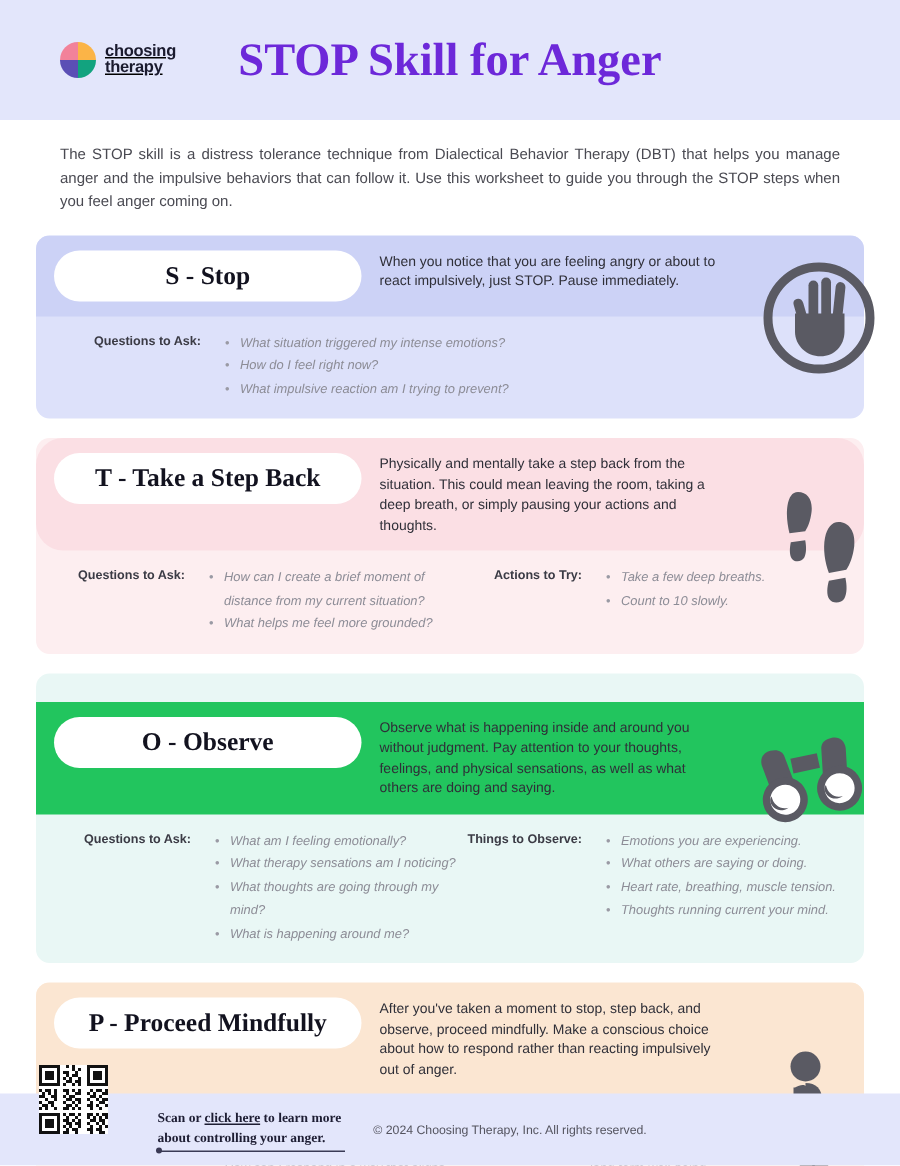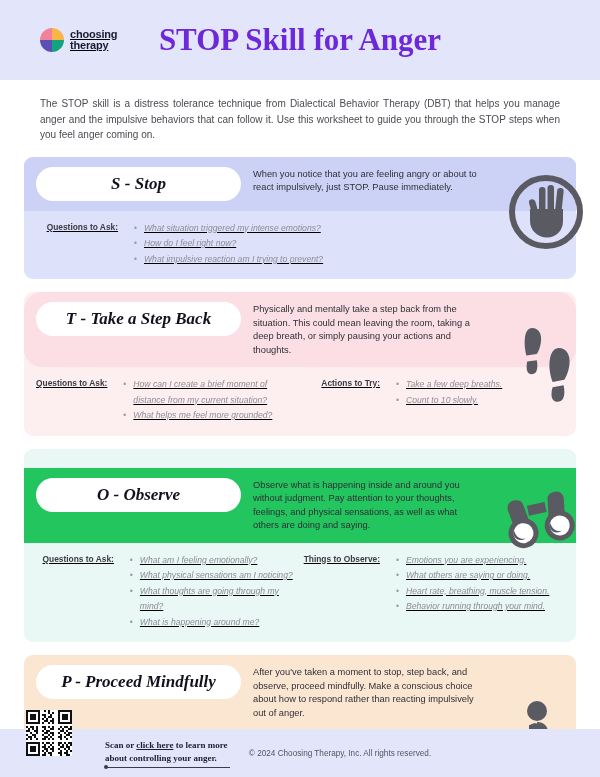--- a/index.html
+++ b/index.html
@@ -69,37 +69,35 @@
     min-height: 52px;
   }
   .pill {
     background: #ffffff;
     border-radius: 22px;
     min-width: 205px;
     height: 34px;
     display: flex; align-items: center; justify-content: center;
     padding: 0 14px;
     flex: 0 0 auto;
-    font-style: italic;
   }
   .pill-label {
     font-family: "Liberation Serif", serif;
     font-weight: 700; font-size: 17px; color: #12121f;
     white-space: nowrap;
   }
   .head-desc {
     font-size: 9.3px; line-height: 13.5px; color: #2f2f38;
     padding: 1px 86px 0 12px;
     flex: 1 1 auto;
   }
 
   .card-body {
     display: flex;
-    padding: 10px 12px 12px 12px;
-    text-decoration: underline;
+    padding: 10px 12px 12px 28px;
   }
   .col { display: flex; flex: 1 1 0; min-width: 0; }
   .col-label {
     font-size: 8.4px; font-weight: 700; color: #3b3b45;
     white-space: nowrap; padding-top: 1px; padding-right: 6px;
     text-align: right;
   }
   .col-list { list-style: none; padding-left: 10px; }
   .col-list li {
     position: relative;
@@ -264,32 +262,32 @@
           <div class="pill">
             <span class="pill-label">O - Observe</span>
           </div>
           <div class="head-desc">Observe what is happening inside and around you without judgment. Pay attention to your thoughts, feelings, and physical sensations, as well as what others are doing and saying.</div>
         </div>
         <div class="card-body">
           <div class="col">
             <div class="col-label">Questions to Ask:</div>
             <ul class="col-list">
               <li>What am I feeling emotionally?</li>
-              <li>What physical sensations am I noticing?</li>
+              <li>What therapy sensations am I noticing?</li>
               <li>What thoughts are going through my mind?</li>
               <li>What is happening around me?</li>
             </ul>
           </div>
           <div class="col">
             <div class="col-label">Things to Observe:</div>
             <ul class="col-list">
               <li>Emotions you are experiencing.</li>
               <li>What others are saying or doing.</li>
               <li>Heart rate, breathing, muscle tension.</li>
-              <li>Behavior running through your mind.</li>
+              <li>Thoughts running current your mind.</li>
             </ul>
           </div>
         </div>
       </div>
       <div class="deco" style="right:-6px; top:38px;">
         <svg width="80" height="64" viewBox="0 0 80 64">
           <g fill="#5a5a63" transform="rotate(-12 40 32)">
             <path d="M16 8c5 0 8 2 8.5 6l3 20-16 3-3-20C7.8 12 11 8 16 8z"></path>
             <path d="M58 8c5 0 8.2 4 7.5 9l-3 20-16-3 3-20c0.5-4 3.5-6 8.5-6z"></path>
             <path d="M28 16h18v10H28z"></path>

